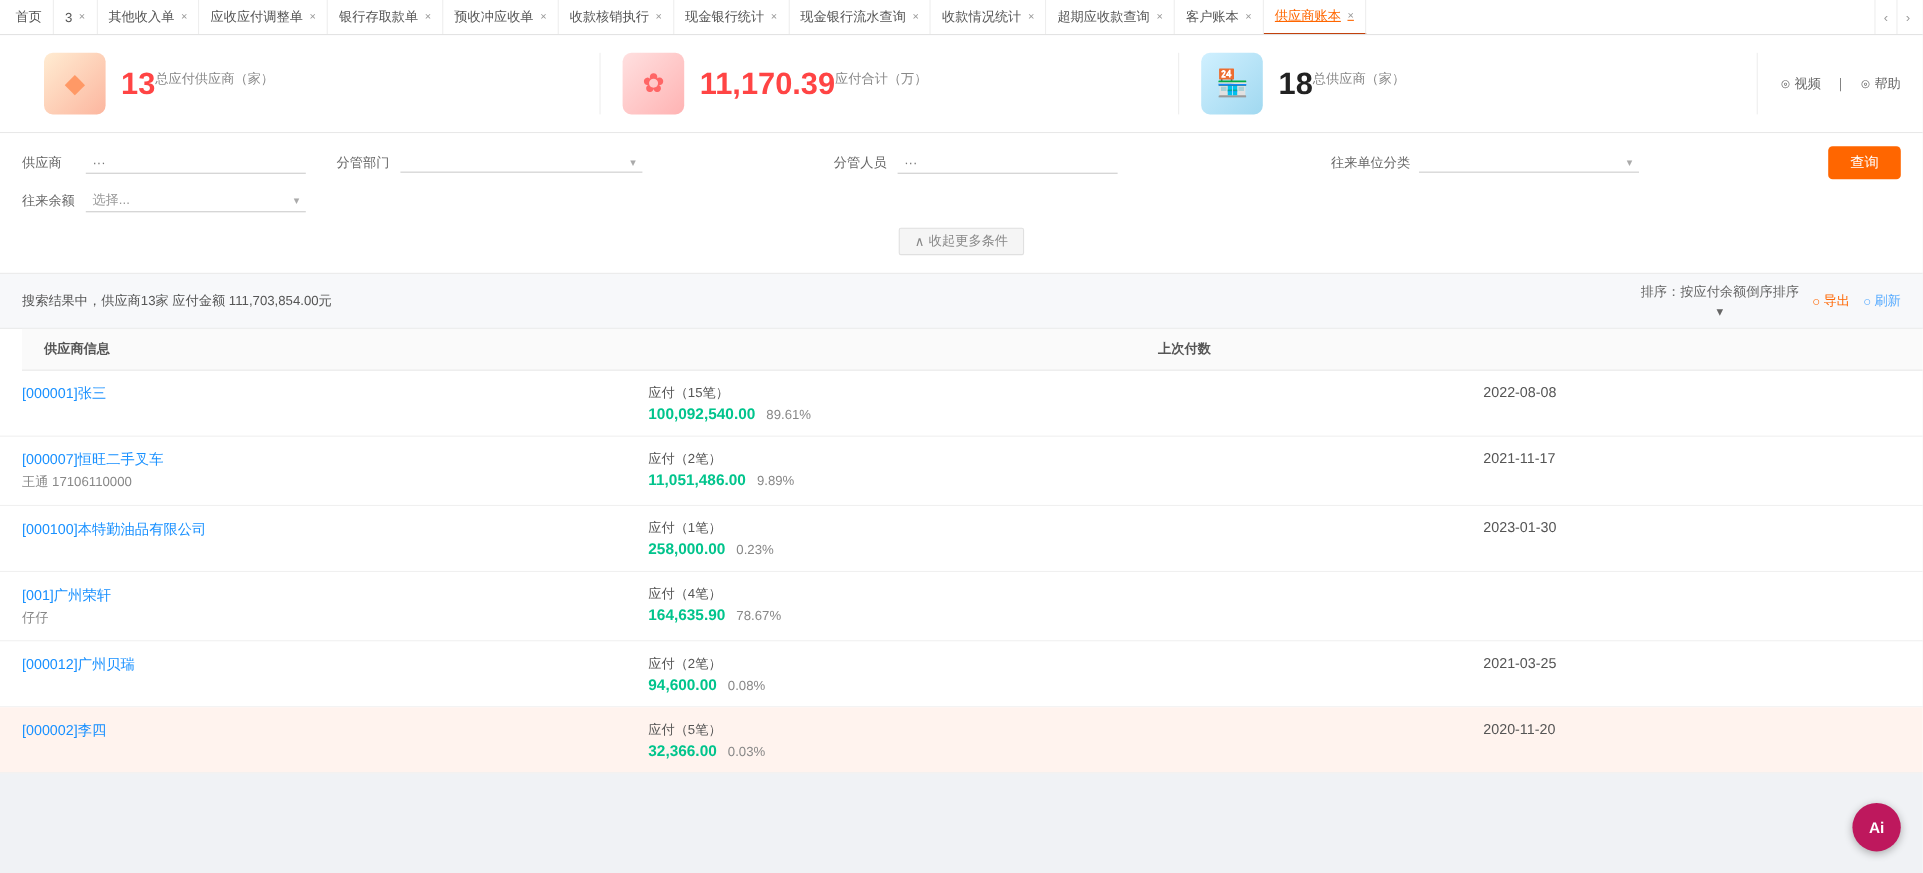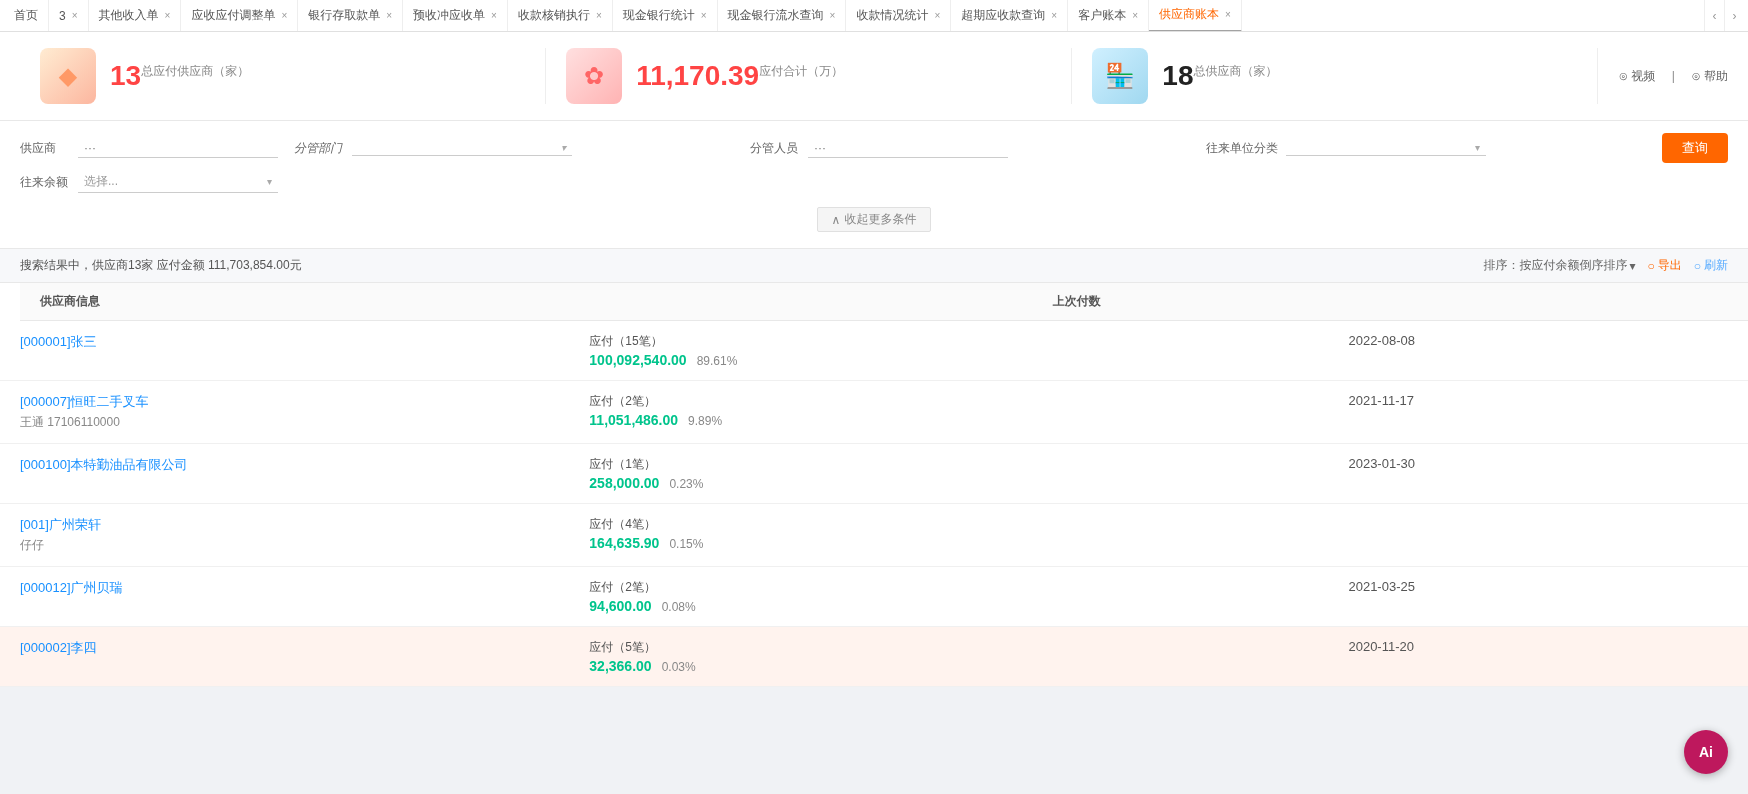--- a/index.html
+++ b/index.html
@@ -9,21 +9,21 @@
     .top-nav {
       display: flex; align-items: center;
       background: #fff; border-bottom: 1px solid #e0e0e0;
       height: 32px; padding: 0 4px; overflow: hidden;
     }
     .nav-item {
       display: flex; align-items: center; padding: 0 10px; height: 32px;
       cursor: pointer; white-space: nowrap; font-size: 12px; color: #555;
       border-right: 1px solid #eee; flex-shrink: 0;
     }
-    .nav-item.active { color: #ff6600; border-bottom: 2px solid #a3a3a3; }
+    .nav-item.active { color: #ff6600; border-bottom: 2px solid #c2410c; text-decoration: underline; }
     .nav-item .close-x { margin-left: 6px; color: #999; font-size: 10px; }
     .nav-arrows { display: flex; margin-left: auto; }
     .nav-arrow { width: 20px; height: 32px; display: flex; align-items: center; justify-content: center; cursor: pointer; color: #999; border-left: 1px solid #eee; }
 
     
     .summary-bar {
       display: flex; background: #fff; padding: 16px 20px;
       border-bottom: 1px solid #e8e8e8; align-items: center;
     }
     .summary-card {
@@ -38,21 +38,21 @@
     .top-right-links {
       display: flex; align-items: center; gap: 12px; font-size: 12px; color: #666;
       margin-left: auto; padding-left: 20px; white-space: nowrap;
     }
     .top-right-links span { cursor: pointer; }
 
     
     .filter-area {
       background: #fff; padding: 12px 20px; border-bottom: 1px solid #e8e8e8;
     }
-    .filter-row { display: flex; align-items: center; gap: 16px; margin-bottom: 8px; }
+    .filter-row { display: flex; align-items: center; gap: 28px; margin-bottom: 8px; }
     .filter-item { display: flex; align-items: center; gap: 8px; }
     .filter-label { color: #666; font-size: 12px; white-space: nowrap; min-width: 50px; }
     .filter-input {
       border: none; border-bottom: 1px solid #ccc; outline: none;
       font-size: 12px; padding: 2px 6px; width: 180px; color: #999;
       background: transparent;
     }
     .filter-select {
       display: flex; align-items: center; border: none; border-bottom: 1px solid #ccc;
       padding: 2px 6px; width: 200px; cursor: pointer; position: relative;
@@ -71,21 +71,21 @@
       font-size: 12px; background: #f5f5f5; border: 1px solid #e0e0e0;
       padding: 3px 14px; border-radius: 2px;
     }
 
     
     .result-bar {
       display: flex; align-items: center; background: #f7f8fa;
       padding: 8px 20px; border-bottom: 1px solid #e8e8e8; font-size: 12px; color: #555;
     }
     .result-bar .sort-area { margin-left: auto; display: flex; align-items: center; gap: 12px; }
-    .sort-btn { color: #666; cursor: pointer; display: flex; align-items: center; gap: 2px; }
+    .sort-btn { color: #666; cursor: pointer; display: flex; align-items: center; gap: 2px; flex-direction: column; }
     .action-btn { color: #ff6600; cursor: pointer; display: flex; align-items: center; gap: 3px; }
     .refresh-btn { color: #55aaff; cursor: pointer; display: flex; align-items: center; gap: 3px; }
 
     
     .data-table { background: #fff; width: 100%; }
     .table-header {
       display: flex; padding: 10px 20px; background: #fafafa;
       border-bottom: 1px solid #e8e8e8; font-weight: bold; color: #555; margin-left: 20px;
     }
     .col-supplier { flex: 3; }
@@ -222,21 +222,21 @@
     <span>⊙ 帮助</span>
   </div>
 </div>
 
 <div class="filter-area">
   <div class="filter-row">
     <div class="filter-item">
       <span class="filter-label">供应商</span>
       <input class="filter-input" type="text" style="width: 200px;" placeholder="···">
     </div>
-    <div class="filter-item" style="flex:1;font-style:italic;">
+    <div class="filter-item" style="flex:1;">
       <span class="filter-label">分管部门</span>
       <div class="filter-select" style="flex:1; max-width:220px;">
         <span class="filter-select-text"></span>
         <span class="filter-select-arrow">▾</span>
       </div>
     </div>
     <div class="filter-item" style="flex:1;">
       <span class="filter-label">分管人员</span>
       <input class="filter-input" type="text" style="width: 200px;" placeholder="···">
     </div>
@@ -342,21 +342,21 @@
 
   <div class="table-row">
     <div class="col-supplier">
       <a class="supplier-link">[001]广州荣轩</a>
       <div class="supplier-sub">仔仔</div>
     </div>
     <div class="col-transaction">
       <span class="tx-label">应付（4笔）</span>
       <div class="tx-row">
         <a class="tx-amount">164,635.90</a>
-        <span class="tx-pct">0.15%</span>
+        <span class="tx-pct">78.67%</span>
       </div>
     </div>
     <div class="col-lastpay">
       <span class="last-pay-date"></span>
     </div>
   </div>
 
   <div class="table-row">
     <div class="col-supplier">
       <a class="supplier-link">[000012]广州贝瑞</a>

